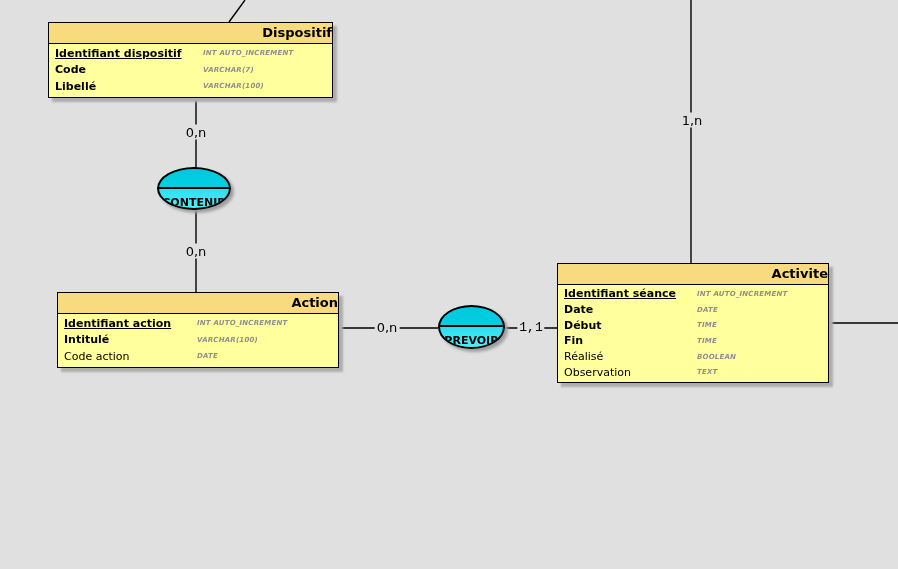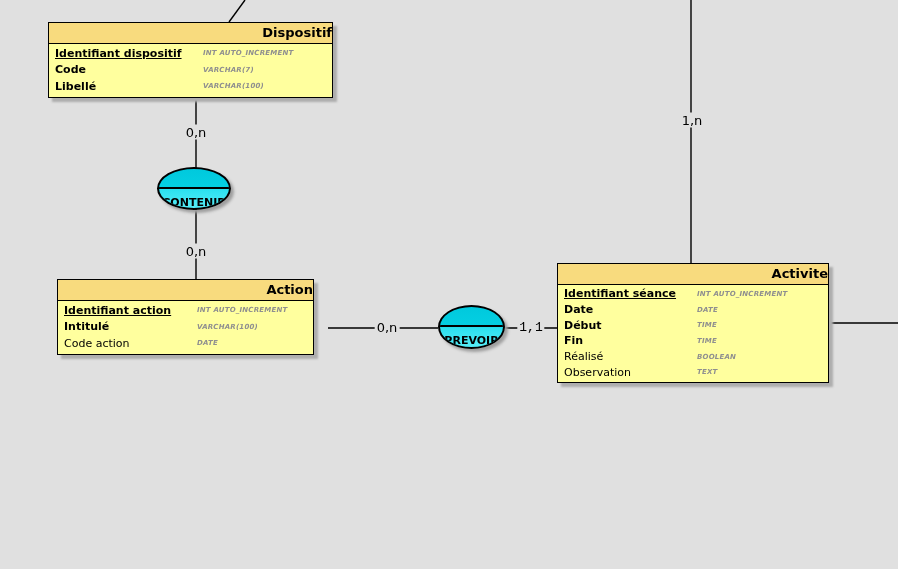--- a/index.html
+++ b/index.html
@@ -108,21 +108,21 @@
         <span class="lbl b">Code</span>
         <span class="typ">VARCHAR(7)</span>
       </div>
       <div class="row">
         <span class="lbl b">Libellé</span>
         <span class="typ">VARCHAR(100)</span>
       </div>
     </div>
   </div>
 
-  <div class="entity e-big ent-action" style="left:57px;top:279px;width:257px;">
+  <div class="entity e-big ent-action" style="left:57px;top:292px;width:282px;">
     <div class="ent-header">Action</div>
     <div class="ent-body">
       <div class="row">
         <span class="lbl k">Identifiant action</span>
         <span class="typ">INT AUTO_INCREMENT</span>
       </div>
       <div class="row">
         <span class="lbl b">Intitulé</span>
         <span class="typ">VARCHAR(100)</span>
       </div>

